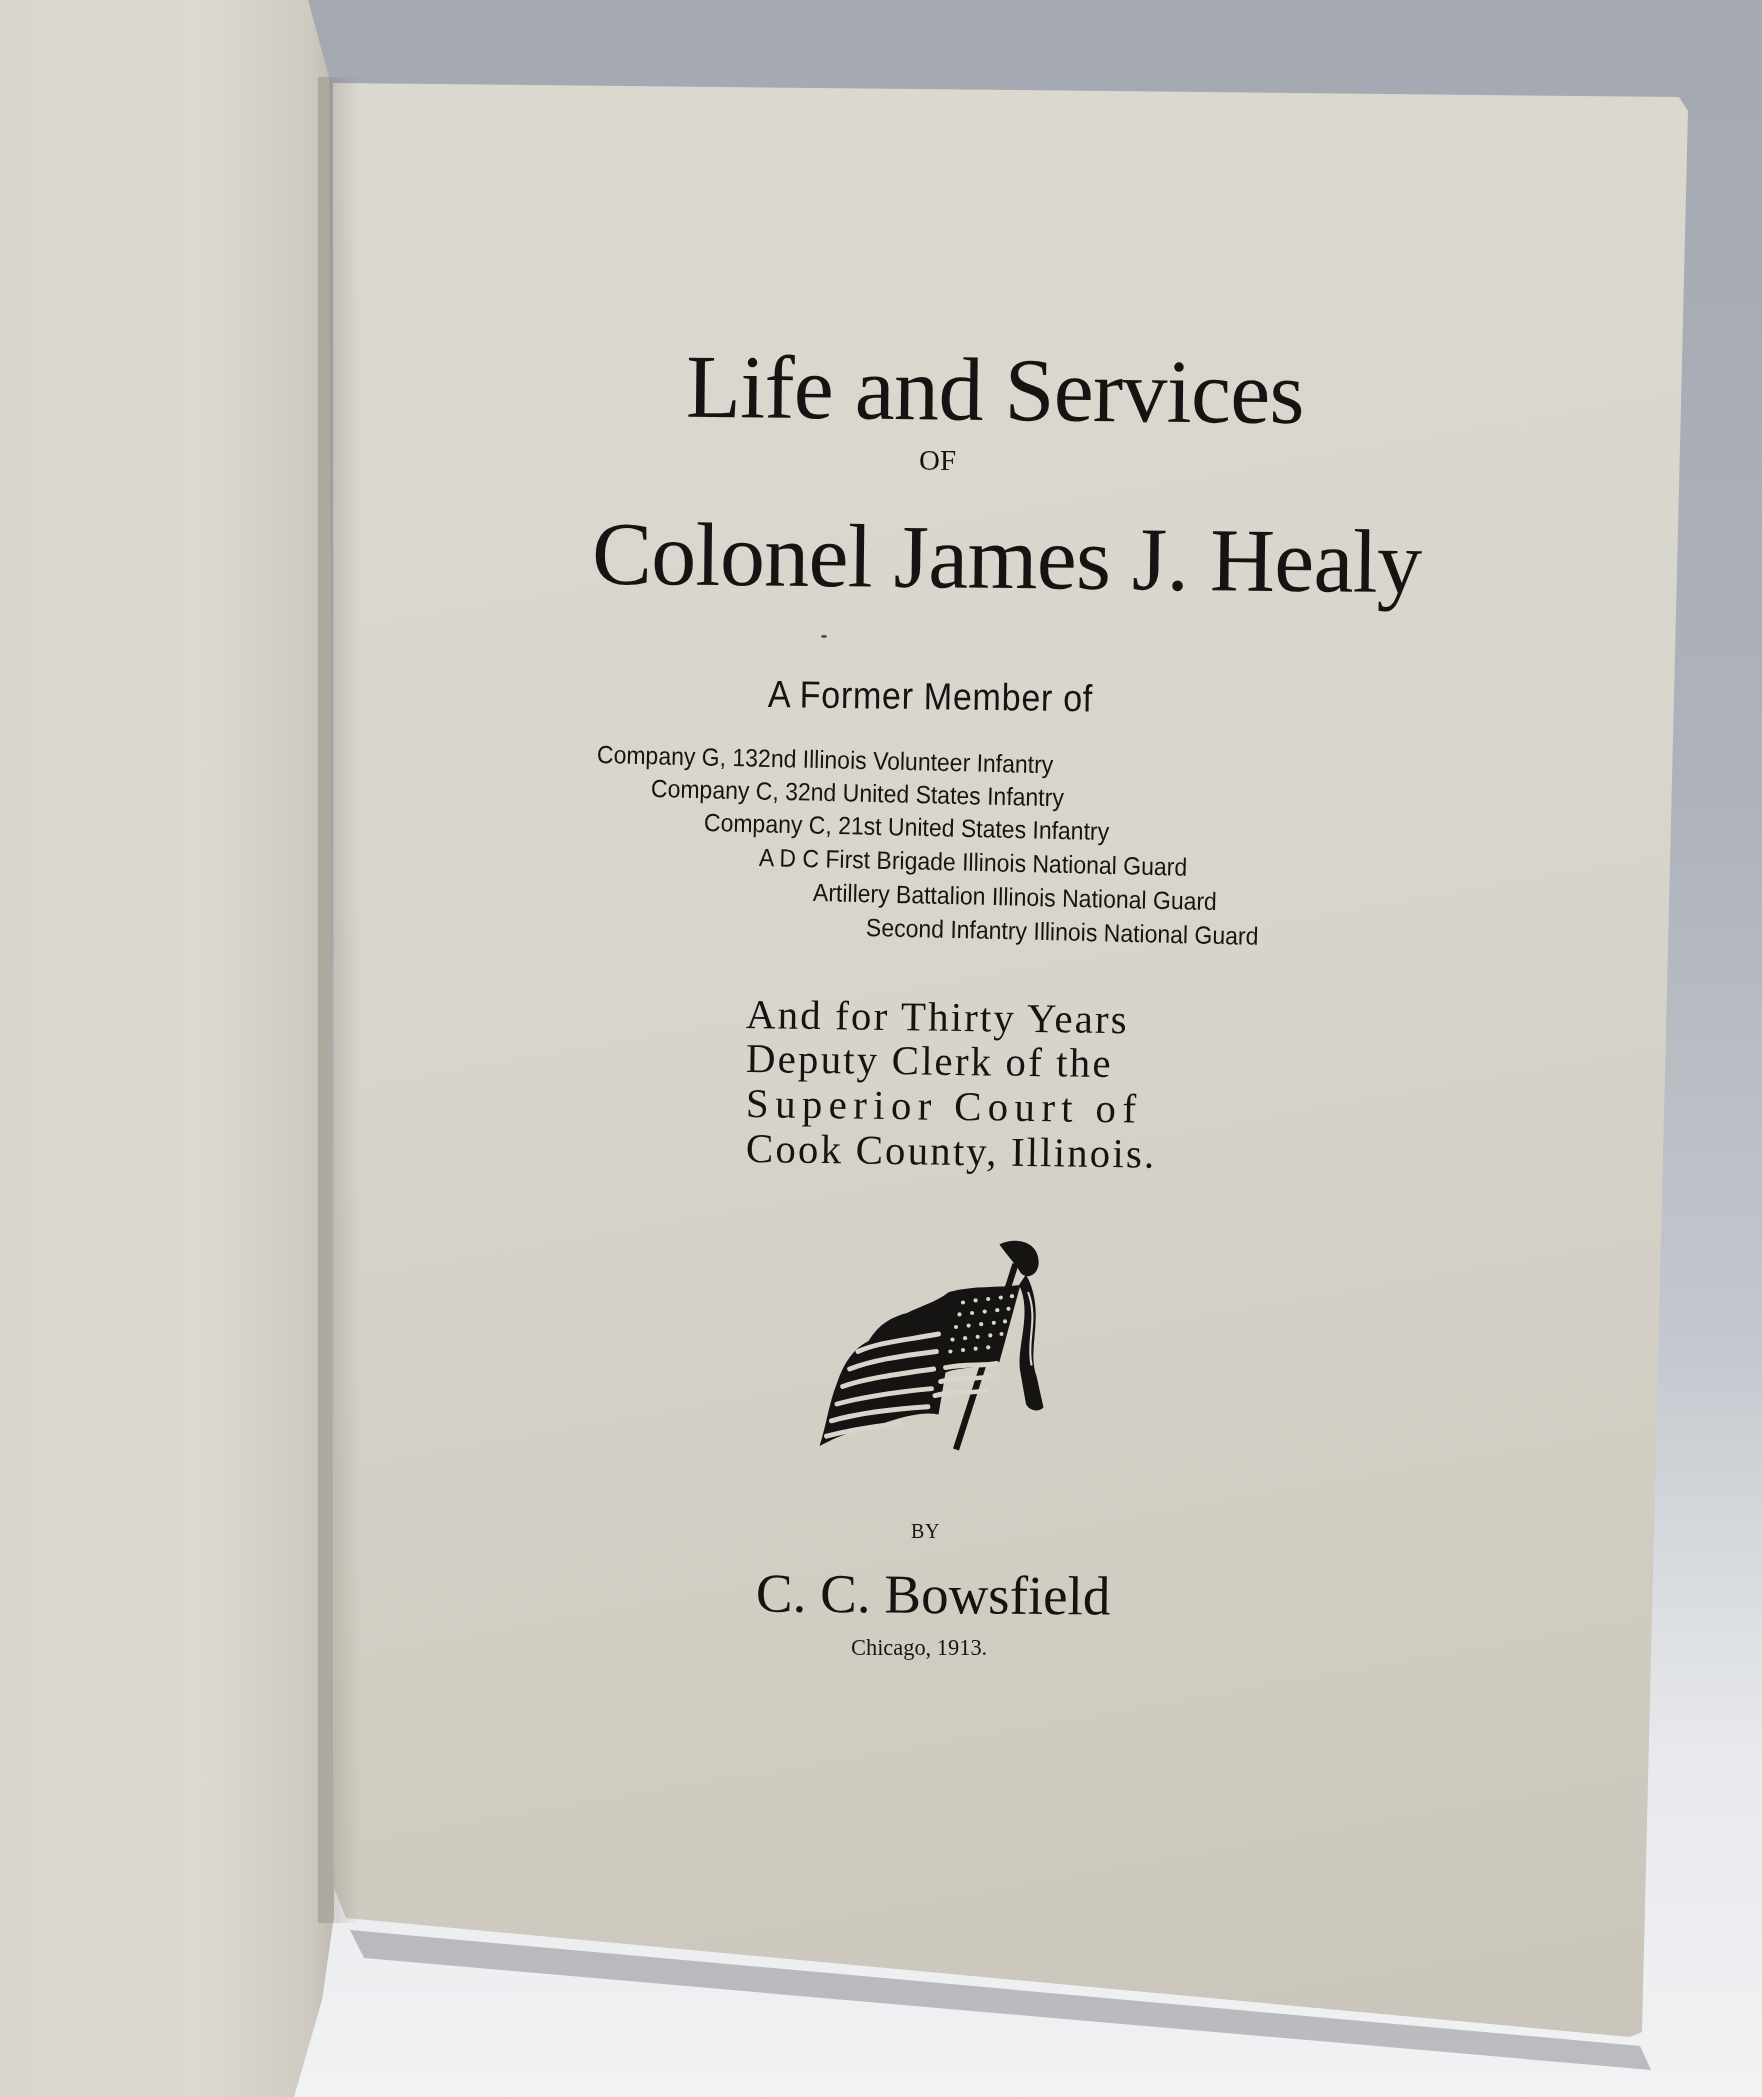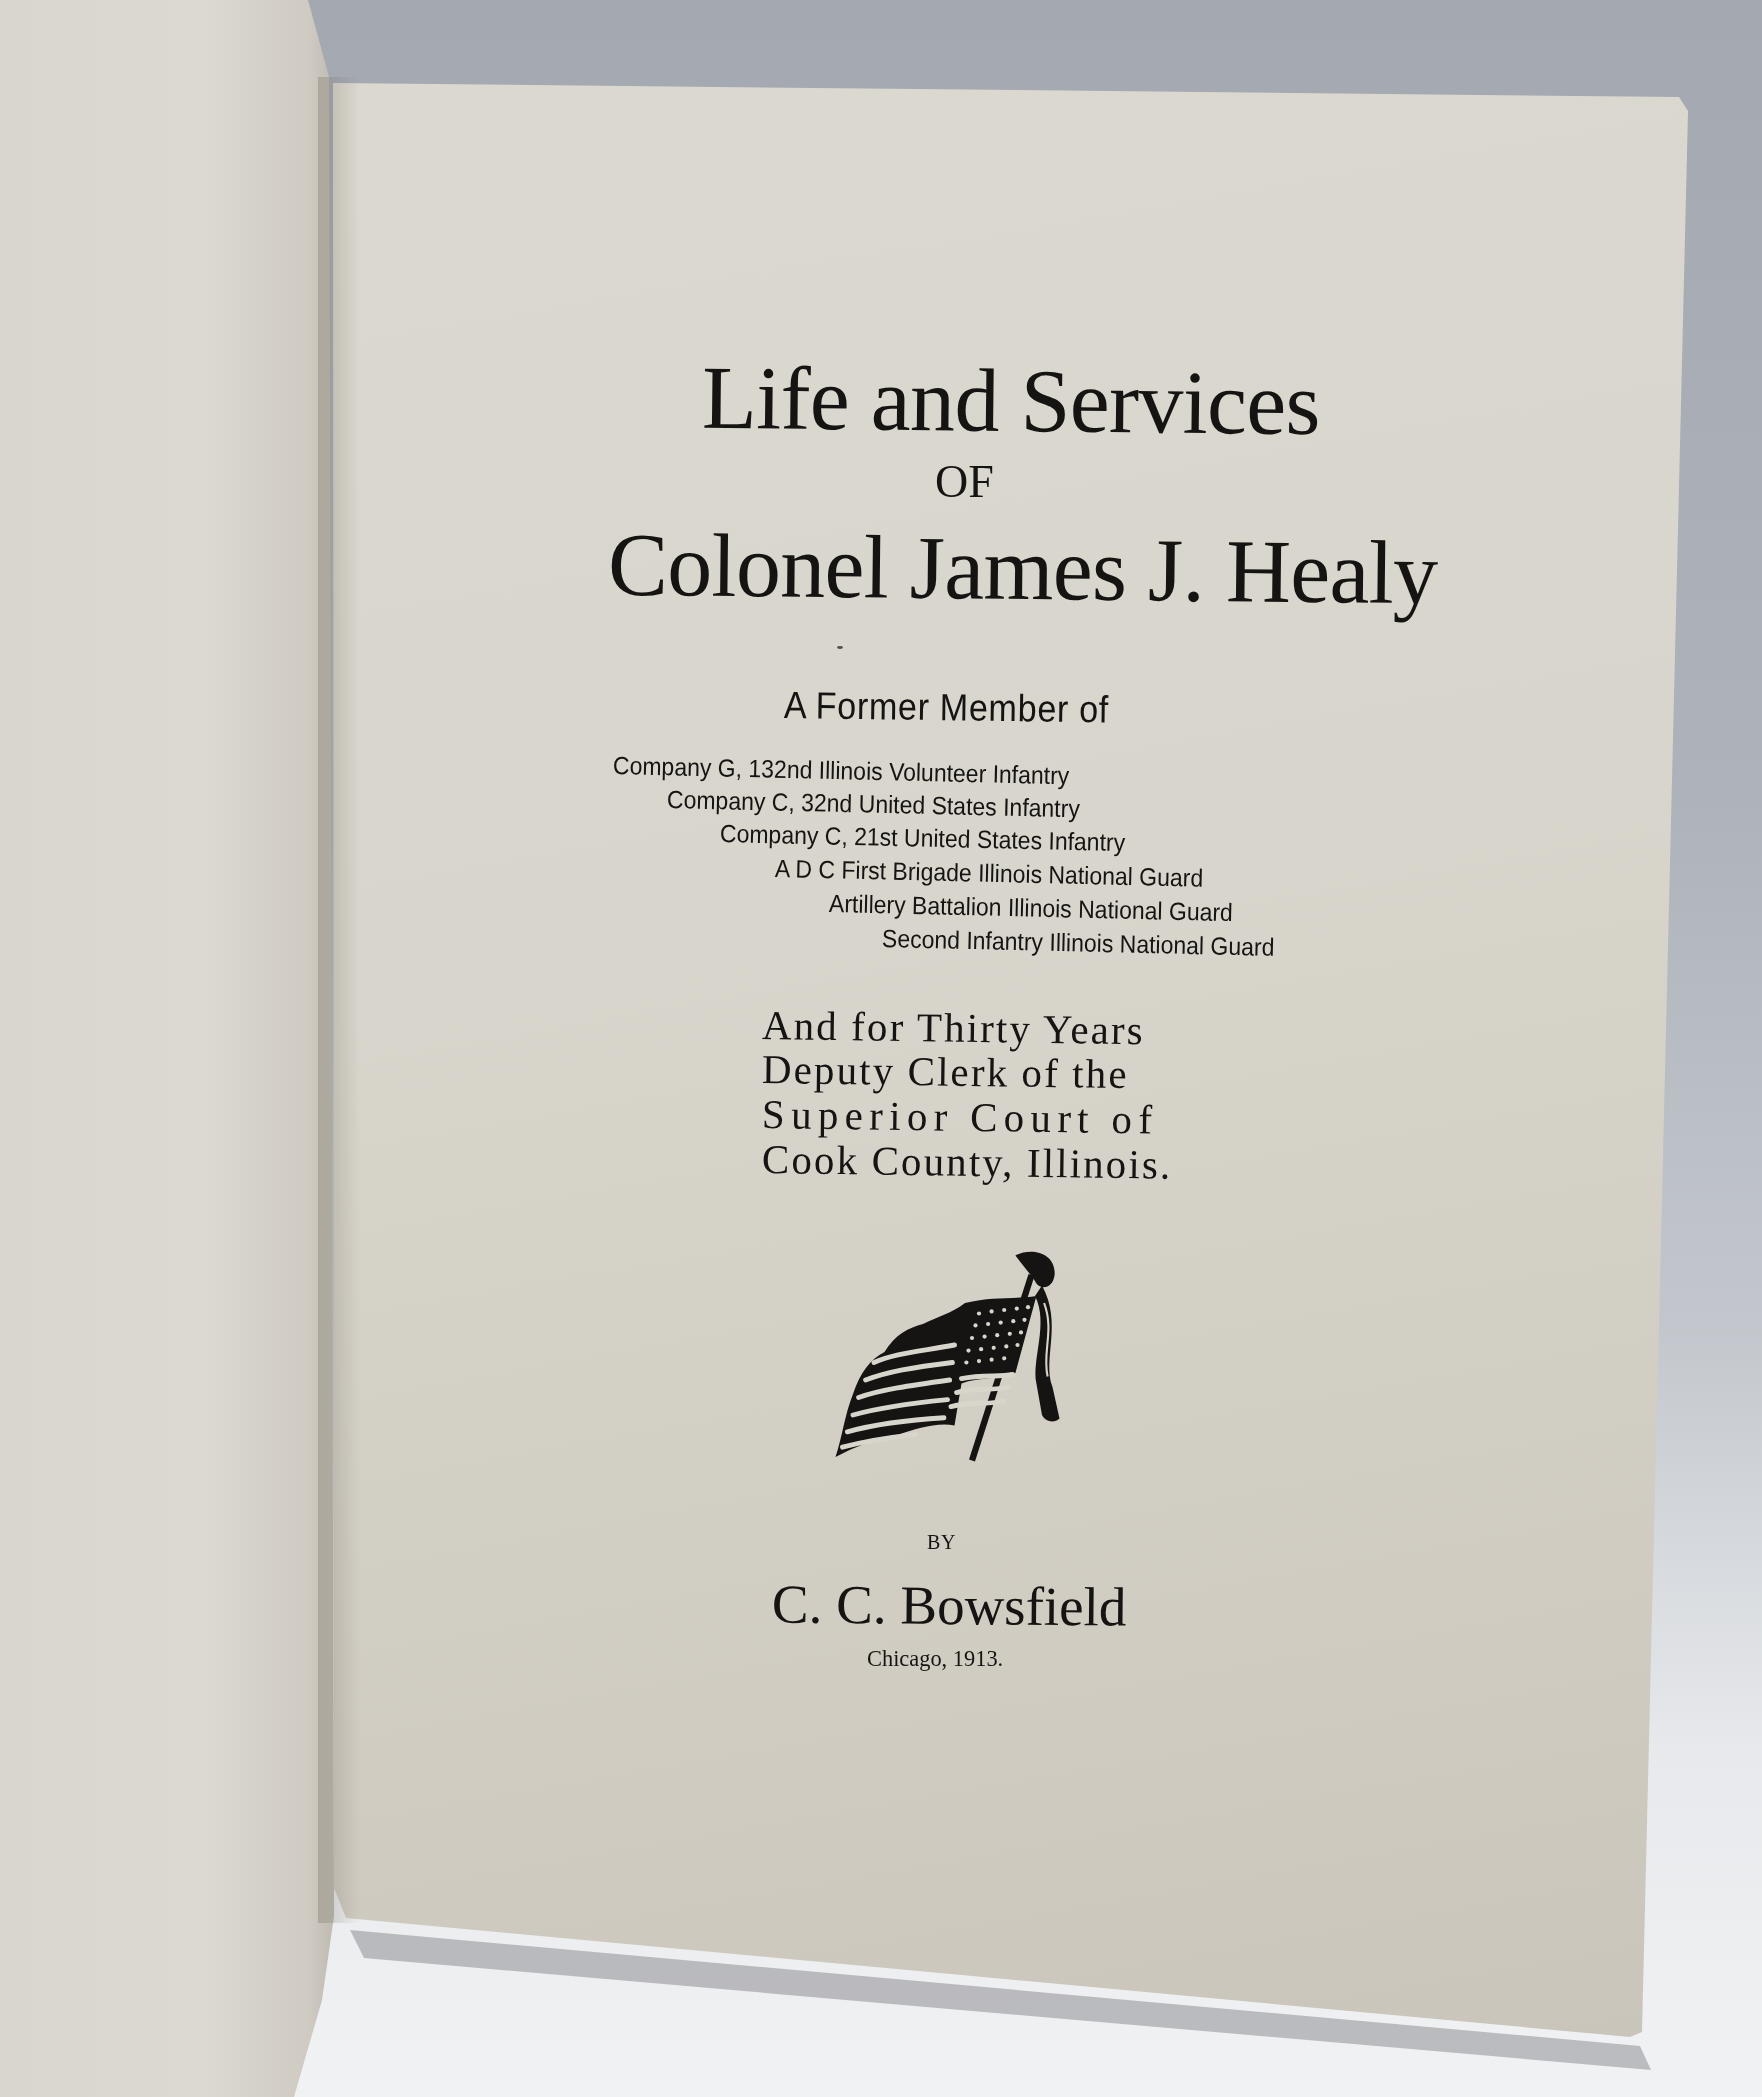--- a/index.html
+++ b/index.html
@@ -30,31 +30,30 @@
     background: linear-gradient(170deg, #dcd9d1 0%, #d8d5cc 45%, #cfcbc1 80%, #c9c4ba 100%);
     clip-path: polygon(333px 83px, 1679px 97px, 1688px 111px, 1642px 2032px, 1630px 2037px, 346px 1918px, 334px 1888px);
   }
   .page-shadow {
     position: absolute; left: 0; top: 0; width: 1762px; height: 2097px;
     background: rgba(90,90,95,0.35);
     filter: blur(9.8px);
     clip-path: polygon(350px 1930px, 1640px 2046px, 1651px 2070px, 364px 1958px);
   }
   .page-content {
-    position: absolute; left: 333px; top: 83px; width: 1350px; height: 1944px;
+    position: absolute; left: 333px; top: 72px; width: 1350px; height: 1944px;
     color: #161412;
-    margin-left: 16px;
   }
   .line { position: absolute; white-space: nowrap; }
   .title-1 {
     left: 353px; top: 266px; font-size: 90px; letter-spacing: -0.7px;
     transform: rotate(0.6deg);
   }
   .title-of {
-    left: 586px; top: 372px; font-size: 46px;
+    left: 586px; top: 372px; font-size: 29px;
   }
   .title-2 {
     left: 259px; top: 434px; font-size: 90px; letter-spacing: -0.7px;
     transform: rotate(0.6deg);
   }
   .former {
     left: 435px; top: 601px; font-size: 38px; letter-spacing: 0.7px;
     font-family: "Liberation Sans", "DejaVu Sans", sans-serif; font-weight: 400;
     transform: rotate(0.8deg) scaleX(0.9); transform-origin: left center;
   }

